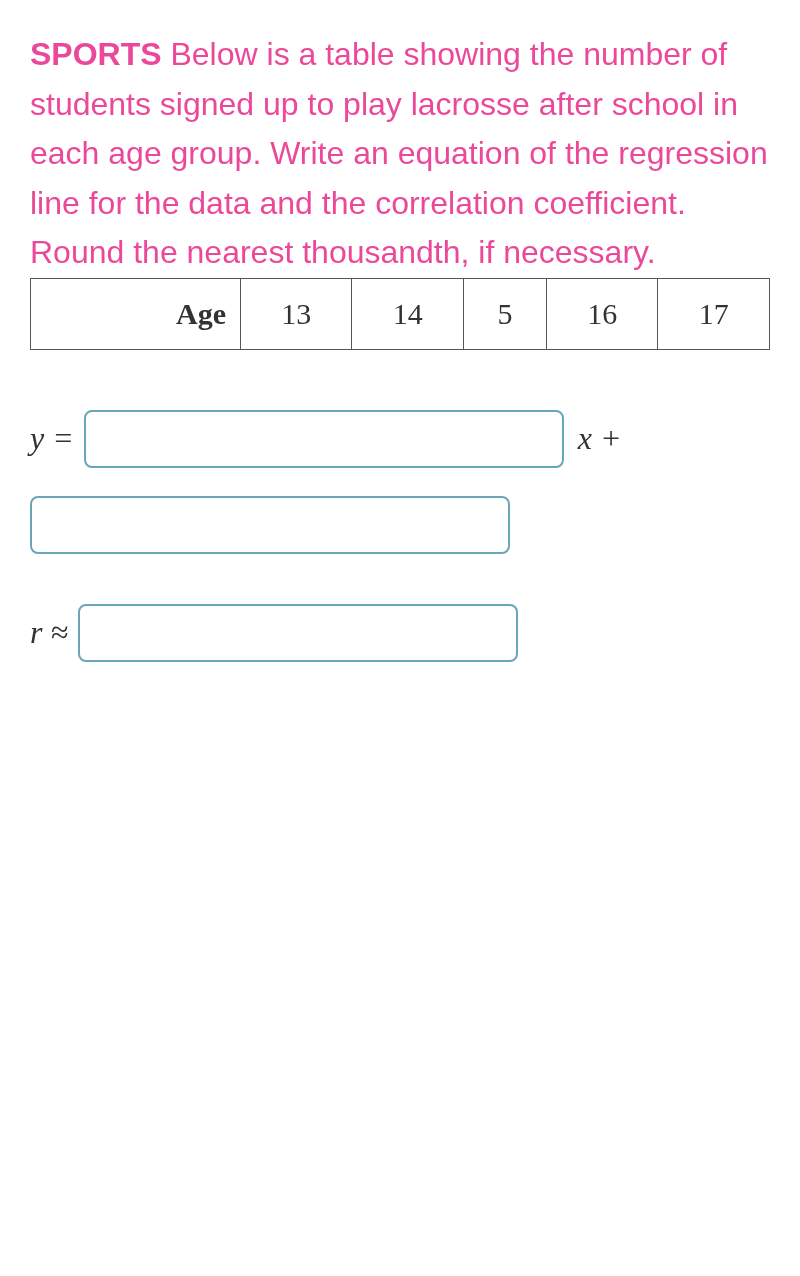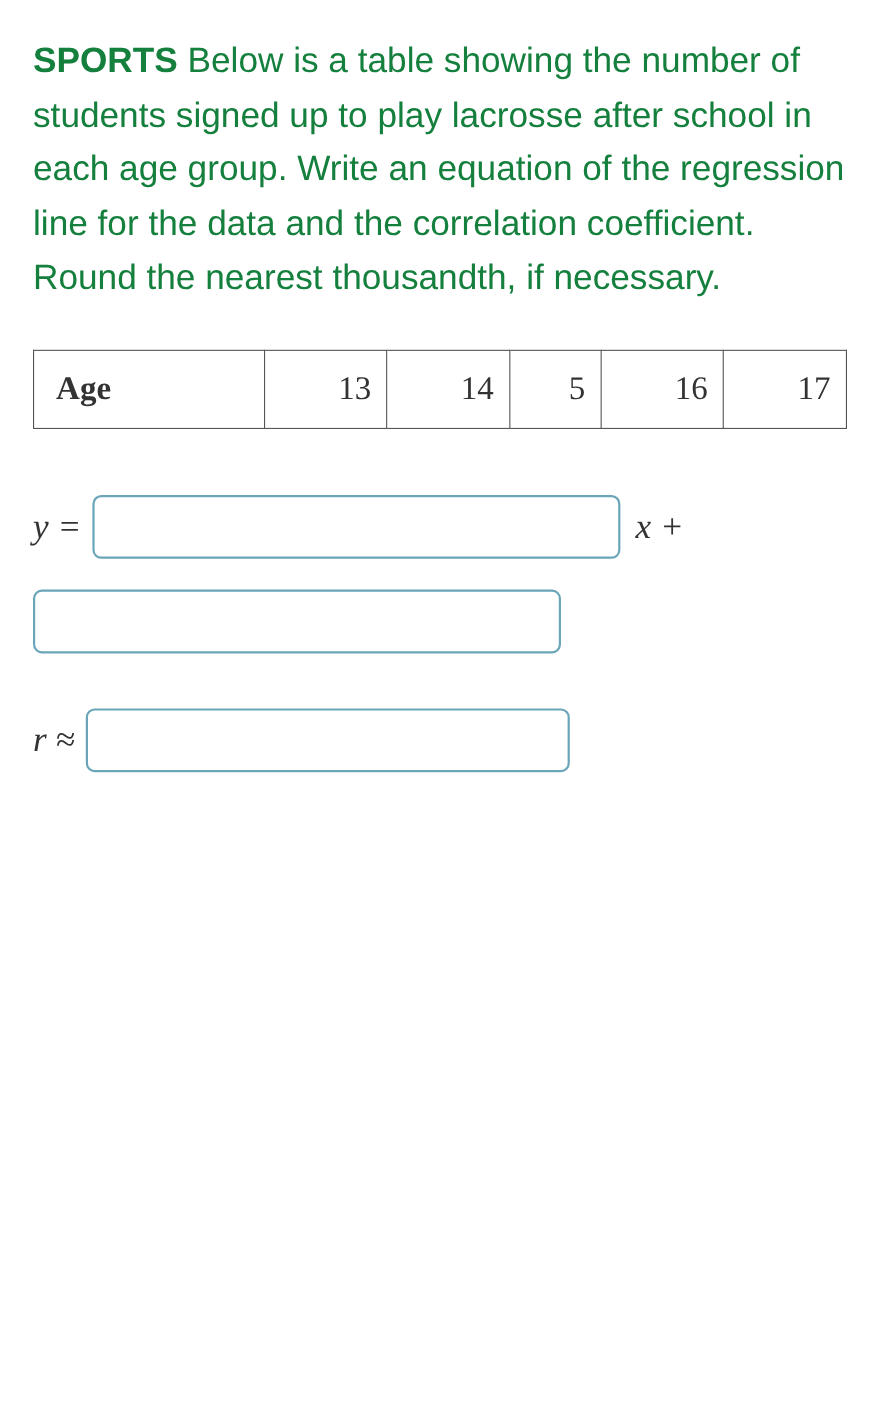--- a/index.html
+++ b/index.html
@@ -10,40 +10,39 @@
   body {
     font-family: Arial, Helvetica, sans-serif;
     background: #ffffff;
     padding: 30px 30px 40px 30px;
     width: 800px;
     color: #333333;
   }
   .problem-text {
     font-size: 32px;
     line-height: 1.55;
-    margin-bottom: 40px;
-    color: #15803d;
+    color: #ec4899;
   }
   .problem-text .subject {
     font-weight: bold;
   }
   table.data-table {
     border-collapse: collapse;
     width: 100%;
     margin-bottom: 60px;
   }
   table.data-table td {
     border: 1.5px solid #555555;
     padding: 18px 14px;
     font-size: 30px;
-    text-align: right;
+    text-align: center;
     font-family: 'Times New Roman', Times, serif;
   }
   table.data-table td.row-label {
-    text-align: left;
+    text-align: right;
     font-weight: bold;
     width: 210px;
     padding-left: 20px;
   }
   .answer-row {
     display: flex;
     align-items: center;
     margin-bottom: 28px;
   }
   .answer-label {

